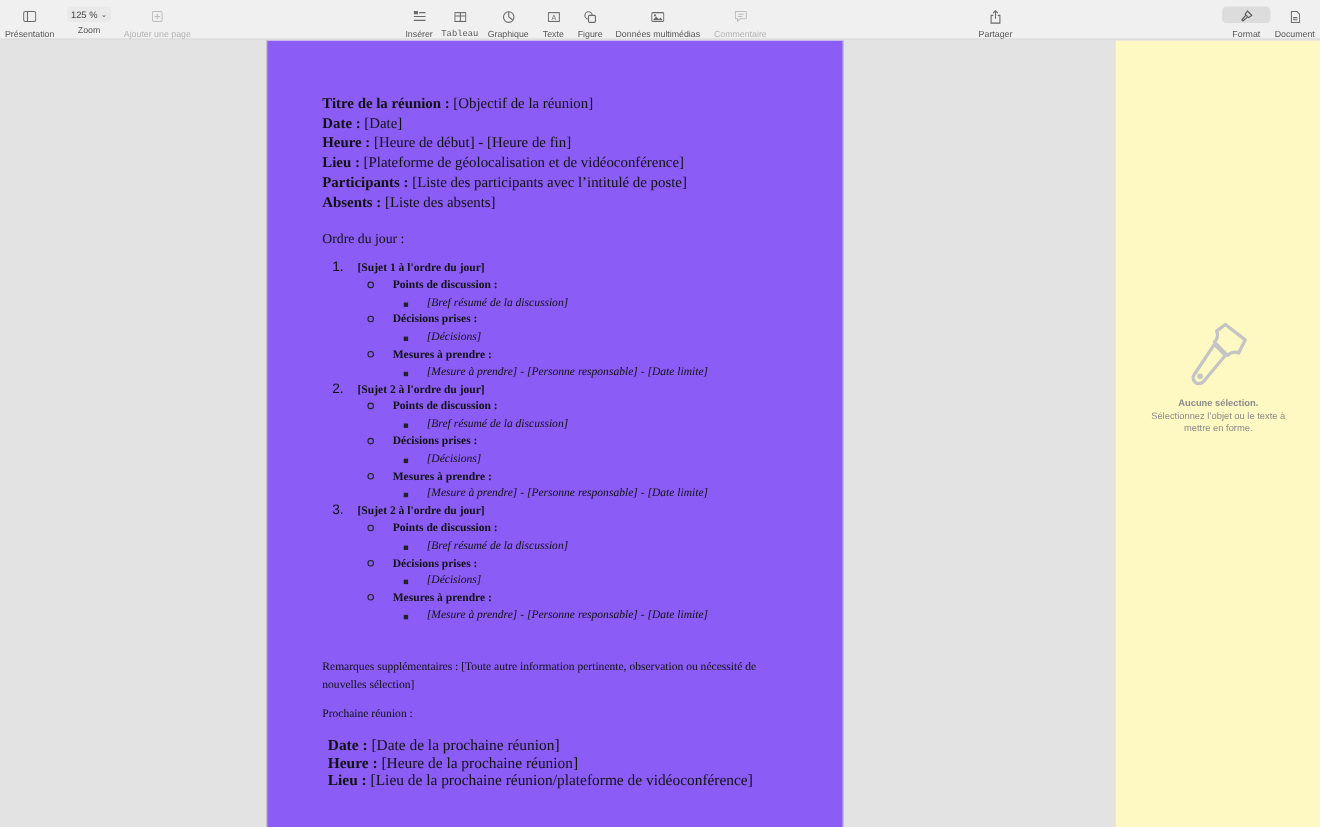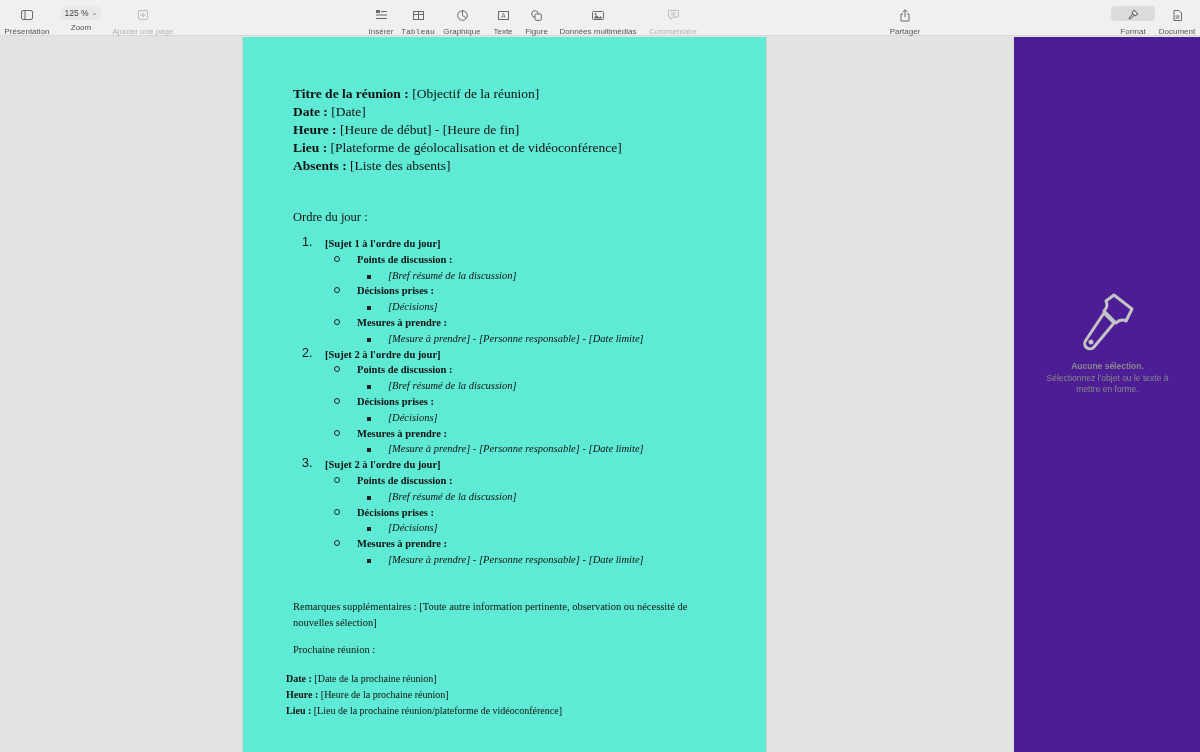--- a/index.html
+++ b/index.html
@@ -6,41 +6,41 @@
   html, body { width: 1200px; height: 752px; overflow: hidden; background: #e4e4e4; font-family: "Liberation Sans", sans-serif; }
   .toolbar { position: absolute; left: 0; top: 0; width: 1200px; height: 36px; background: #f0f0f0; border-bottom: 1px solid #d6d6d6; }
   .tb-item { position: absolute; top: 0; height: 36px; display: flex; flex-direction: column; align-items: center; }
   .tb-icon { height: 20px; display: flex; align-items: center; justify-content: center; margin-top: 5px; color: #6a6a6a; }
   .tb-label { font-size: 8px; color: #555; margin-top: 2px; white-space: nowrap; }
   .tb-item.disabled .tb-label { color: #b3b3b3; text-align: center; }
   .tb-item.disabled .tb-icon { color: #bdbdbd; }
   .zoom-box { height: 14px; padding: 0 4px; border-radius: 4px; background: #e9e9e9; font-size: 8.5px; color: #444; display: flex; align-items: center; gap: 3px; margin-top: 6px; }
   .format-active { position: absolute; left: 1111px; top: 6px; width: 44px; height: 15px; background: #dcdcdc; border-radius: 4px; }
   .canvas { position: absolute; left: 0; top: 37px; width: 1013px; height: 715px; background: #e3e3e3; }
-  .page { position: absolute; left: 242px; top: 37px; width: 525px; height: 715px; background: #5eead4; border-left: 1px solid #d0d0d0; border-right: 1px solid #d0d0d0; font-family: "Liberation Serif", serif; color: #111; }
-  .inspector { position: absolute; left: 1013px; top: 37px; width: 187px; height: 715px; background: #4c1d95; border-left: 1px solid #d8d8d8; }
+  .page { position: absolute; left: 242px; top: 37px; width: 525px; height: 715px; background: #8b5cf6; border-left: 1px solid #d0d0d0; border-right: 1px solid #d0d0d0; font-family: "Liberation Serif", serif; color: #111; }
+  .inspector { position: absolute; left: 1013px; top: 37px; width: 187px; height: 715px; background: #fef9c3; border-left: 1px solid #d8d8d8; }
   .insp-icon { position: absolute; left: 66px; top: 254px; }
   .insp-title { position: absolute; left: 0; top: 324px; width: 187px; text-align: center; font-size: 8.5px; font-weight: bold; color: #8a8a8a; }
   .insp-sub { position: absolute; left: 20px; top: 336px; width: 147px; text-align: center; font-size: 8.5px; color: #8a8a8a; line-height: 11px; }
   .meta { position: absolute; left: 50px; top: 48px; font-size: 13.5px; line-height: 17.9px; }
   .meta b { font-weight: bold; }
   .agenda-title { position: absolute; left: 50px; top: 173px; font-size: 12.5px; }
   .agenda { position: absolute; left: 50px; top: 201px; width: 460px; font-size: 10.5px; }
   .topic { position: relative; height: 15.8px; }
   .topic .num { position: absolute; left: 9px; top: -3px; font-family: "Liberation Sans", sans-serif; font-size: 12.5px; }
   .topic .t { position: absolute; left: 32px; top: 0; font-weight: bold; }
   .sub { position: relative; height: 15.8px; }
   .sub .circ { position: absolute; left: 41px; top: 2px; width: 6px; height: 6px; border: 1px solid #222; border-radius: 50%; }
   .sub .t { position: absolute; left: 64px; top: 0; font-weight: bold; }
   .subsub { position: relative; height: 15.8px; }
   .subsub .sq { position: absolute; left: 74px; top: 5px; width: 4px; height: 4px; background: #222; }
   .subsub .t { position: absolute; left: 95px; top: 0; font-style: italic; }
   .remarks { position: absolute; left: 50px; top: 562px; width: 420px; font-size: 10.5px; line-height: 16px; }
   .next-title { position: absolute; left: 50px; top: 607px; font-size: 10.5px; }
-  .next { position: absolute; left: 43px; top: 634px; font-size: 10px; line-height: 16px; }
+  .next { position: absolute; left: 55px; top: 634px; font-size: 14px; line-height: 16px; }
 </style>
 </head>
 <body>
 
 <div class="toolbar">
   <div class="tb-item" style="left:2px;width:50px;">
     <div class="tb-icon">
       <svg width="12" height="10" viewBox="0 0 12 10">
           <rect x="0.5" y="0.5" width="11" height="9" rx="1.5" fill="none" stroke="#6a6a6a"></rect>
           <line x1="4" y1="1" x2="4" y2="9" stroke="#6a6a6a"></line>
@@ -169,20 +169,21 @@
 </div>
 
 <div class="canvas"></div>
 
 <div class="page">
   <div class="meta">
     <div><b>Titre de la réunion :</b><span> [Objectif de la réunion]</span></div>
     <div><b>Date :</b><span> [Date]</span></div>
     <div><b>Heure :</b><span> [Heure de début] - [Heure de fin]</span></div>
     <div><b>Lieu :</b><span> [Plateforme de géolocalisation et de vidéoconférence]</span></div>
+    <div><b>Participants :</b><span> [Liste des participants avec l’intitulé de poste]</span></div>
     <div><b>Absents :</b><span> [Liste des absents]</span></div>
   </div>
 
   <div class="agenda-title">Ordre du jour :</div>
 
   <div class="agenda">
 
     <div class="topic">
         <span class="num">1.</span>
         <span class="t">[Sujet 1 à l'ordre du jour]</span>

